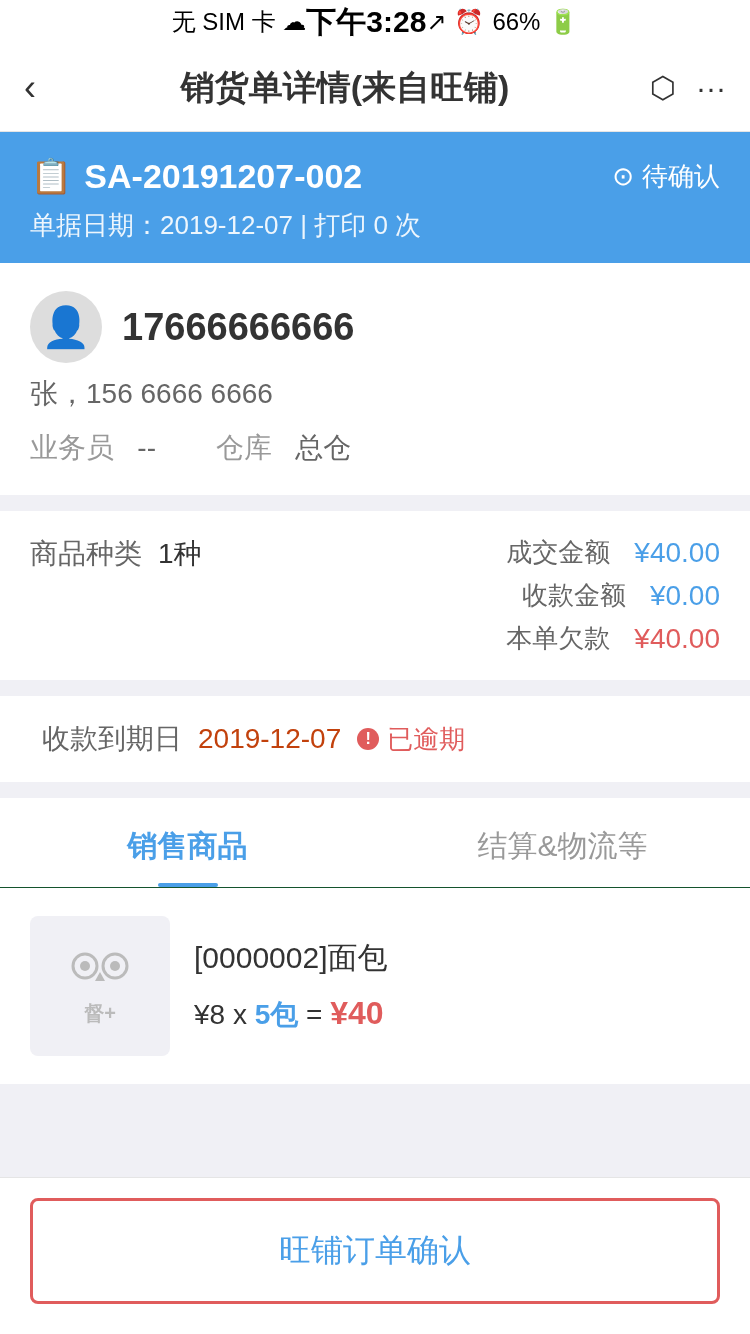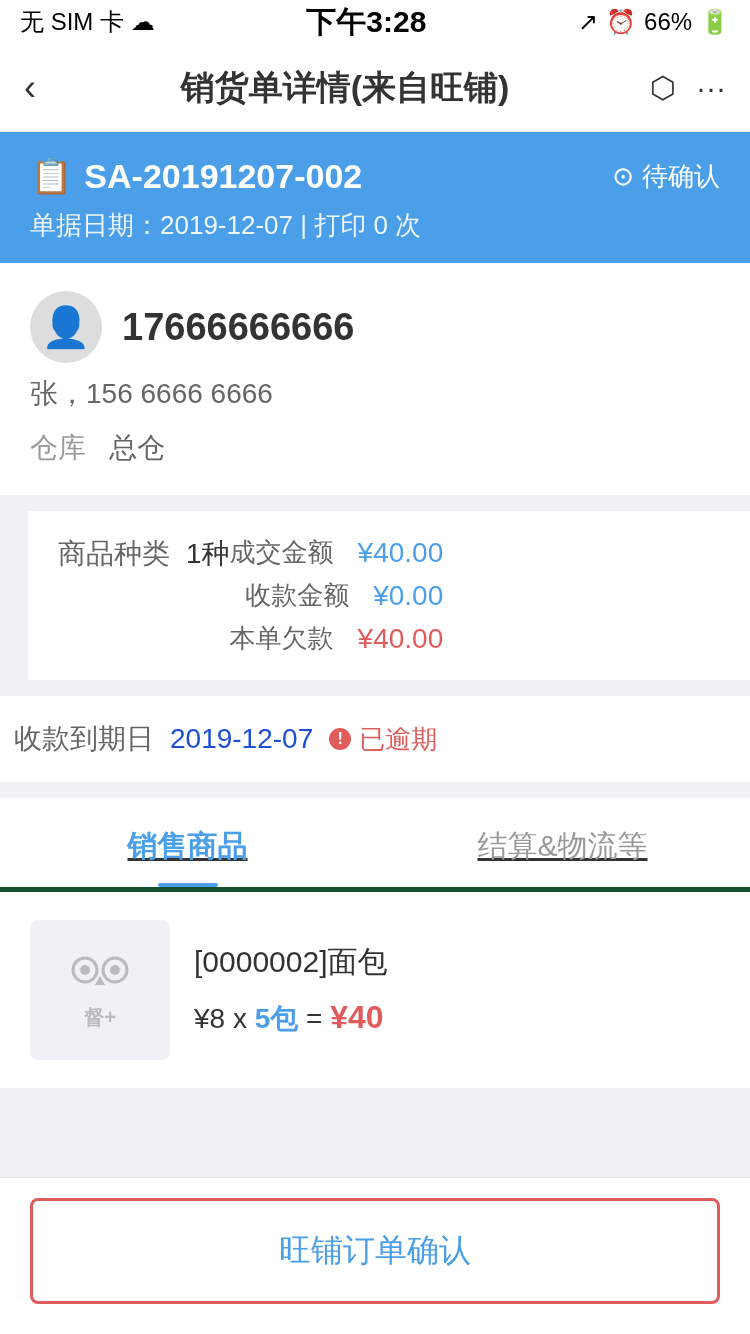--- a/index.html
+++ b/index.html
@@ -13,21 +13,21 @@
       color: #333;
     }
 
     
     .status-bar {
       width: 750px;
       height: 44px;
       background: #fff;
       display: flex;
       align-items: center;
-      justify-content: space-between;
+      justify-content: center;
       padding: 0 20px;
       font-size: 24px;
       color: #000;
     }
     .status-left { display: flex; align-items: center; gap: 12px; }
     .status-center { font-size: 30px; font-weight: 600; }
     .status-right { display: flex; align-items: center; gap: 8px; font-size: 24px; }
 
     
     .nav-bar {
@@ -145,22 +145,22 @@
       color: #666;
     }
     .meta-label { color: #999; }
 
     
     .summary-section {
       background: #fff;
       padding: 24px 30px;
       margin-bottom: 16px;
       display: flex;
+      justify-content: space-between;
       align-items: flex-start;
-      margin-left: 28px;
     }
     .summary-left {
       display: flex;
       align-items: center;
       gap: 16px;
     }
     .summary-label { font-size: 28px; color: #666; }
     .summary-value { font-size: 28px; color: #333; }
     .summary-right {
       display: flex;
@@ -173,29 +173,29 @@
       align-items: center;
       gap: 24px;
     }
     .amount-label { font-size: 26px; color: #666; }
     .amount-value { font-size: 28px; color: #4a9fe8; }
     .amount-value.red { color: #e05c5c; }
 
     
     .due-date-section {
       background: #fff;
-      padding: 24px 14px;
+      padding: 24px 42px;
       margin-bottom: 16px;
       display: flex;
       align-items: center;
       gap: 16px;
       font-size: 28px;
     }
     .due-label { color: #666; }
-    .due-value { color: #1d4ed8; }
+    .due-value { color: #c2410c; }
     .overdue-badge {
       display: flex;
       align-items: center;
       gap: 8px;
       color: #e05c5c;
       font-size: 26px;
     }
     .overdue-dot {
       width: 22px;
       height: 22px;
@@ -209,22 +209,21 @@
       font-weight: 700;
     }
 
     
     .tabs-section {
       background: #fff;
       margin-bottom: 0;
     }
     .tabs-row {
       display: flex;
-      border-bottom: 5px solid #14532d;
-      text-decoration: underline;
+      border-bottom: 1px solid #14532d;
     }
     .tab {
       flex: 1;
       text-align: center;
       padding: 28px 0 20px;
       font-size: 30px;
       color: #999;
       position: relative;
       cursor: pointer;
     }
@@ -357,20 +356,25 @@
 <div class="customer-section card">
   <div class="customer-top">
     <div class="avatar">
       <span class="avatar-icon">👤</span>
     </div>
     <div class="customer-phone">17666666666</div>
   </div>
   <div class="customer-name">张，156 6666 6666</div>
   <div class="customer-meta">
     <div>
+      <span class="meta-label">业务员</span>
+      &nbsp;
+      <span>--</span>
+    </div>
+    <div>
       <span class="meta-label">仓库</span>
       &nbsp;
       <span>总仓</span>
     </div>
   </div>
 </div>
 
 <div class="summary-section card">
   <div class="summary-left">
     <span class="summary-label">商品种类</span>

